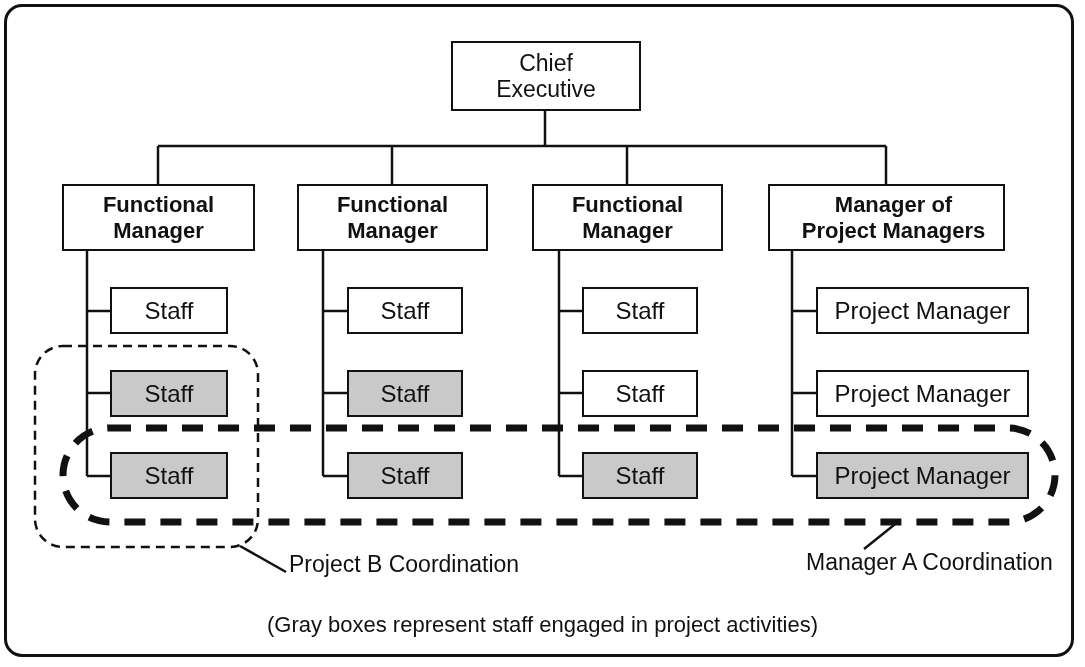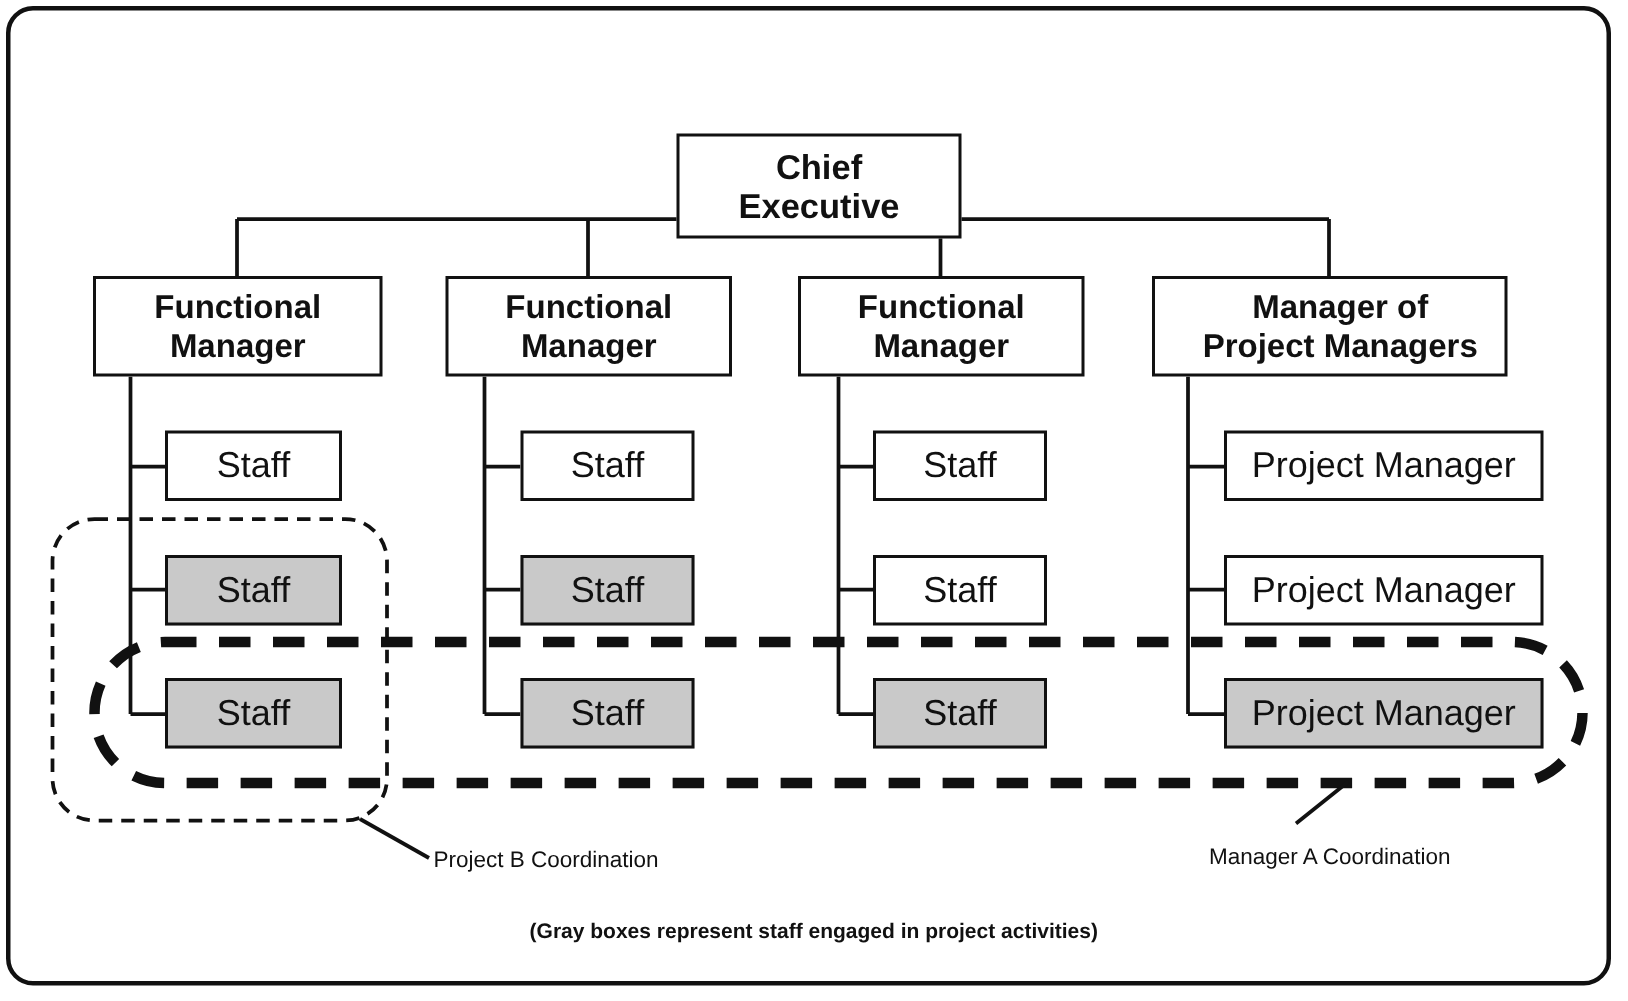--- a/index.html
+++ b/index.html
@@ -43,46 +43,44 @@
     justify-content: center;
     text-align: center;
     white-space: pre-line;
   }
   .node.mgr {
     font-weight: 700;
     font-size: 22px;
     line-height: 1.15;
   }
   .node.chief {
-    font-weight: 700;
+    font-weight: 400;
     font-size: 23px;
     line-height: 1.15;
-    margin-top: 48px;
   }
   .node.staff {
     font-weight: 400;
     font-size: 24px;
   }
   .node.gray {
     background: #c9c9c9;
   }
   .callout-label {
     position: absolute;
-    font-size: 15px;
+    font-size: 23px;
     font-weight: 400;
     white-space: nowrap;
-    margin-top: 14px;
   }
   .caption {
     position: absolute;
     left: 0;
     width: 1085px;
     text-align: center;
-    font-size: 14px;
-    font-weight: 700;
+    font-size: 22px;
+    font-weight: 400;
   }
 </style>
 </head>
 <body>
 
 <div id="canvas">
 
   <div class="frame"></div>
 
   <svg class="lines" viewBox="0 0 1085 667">

